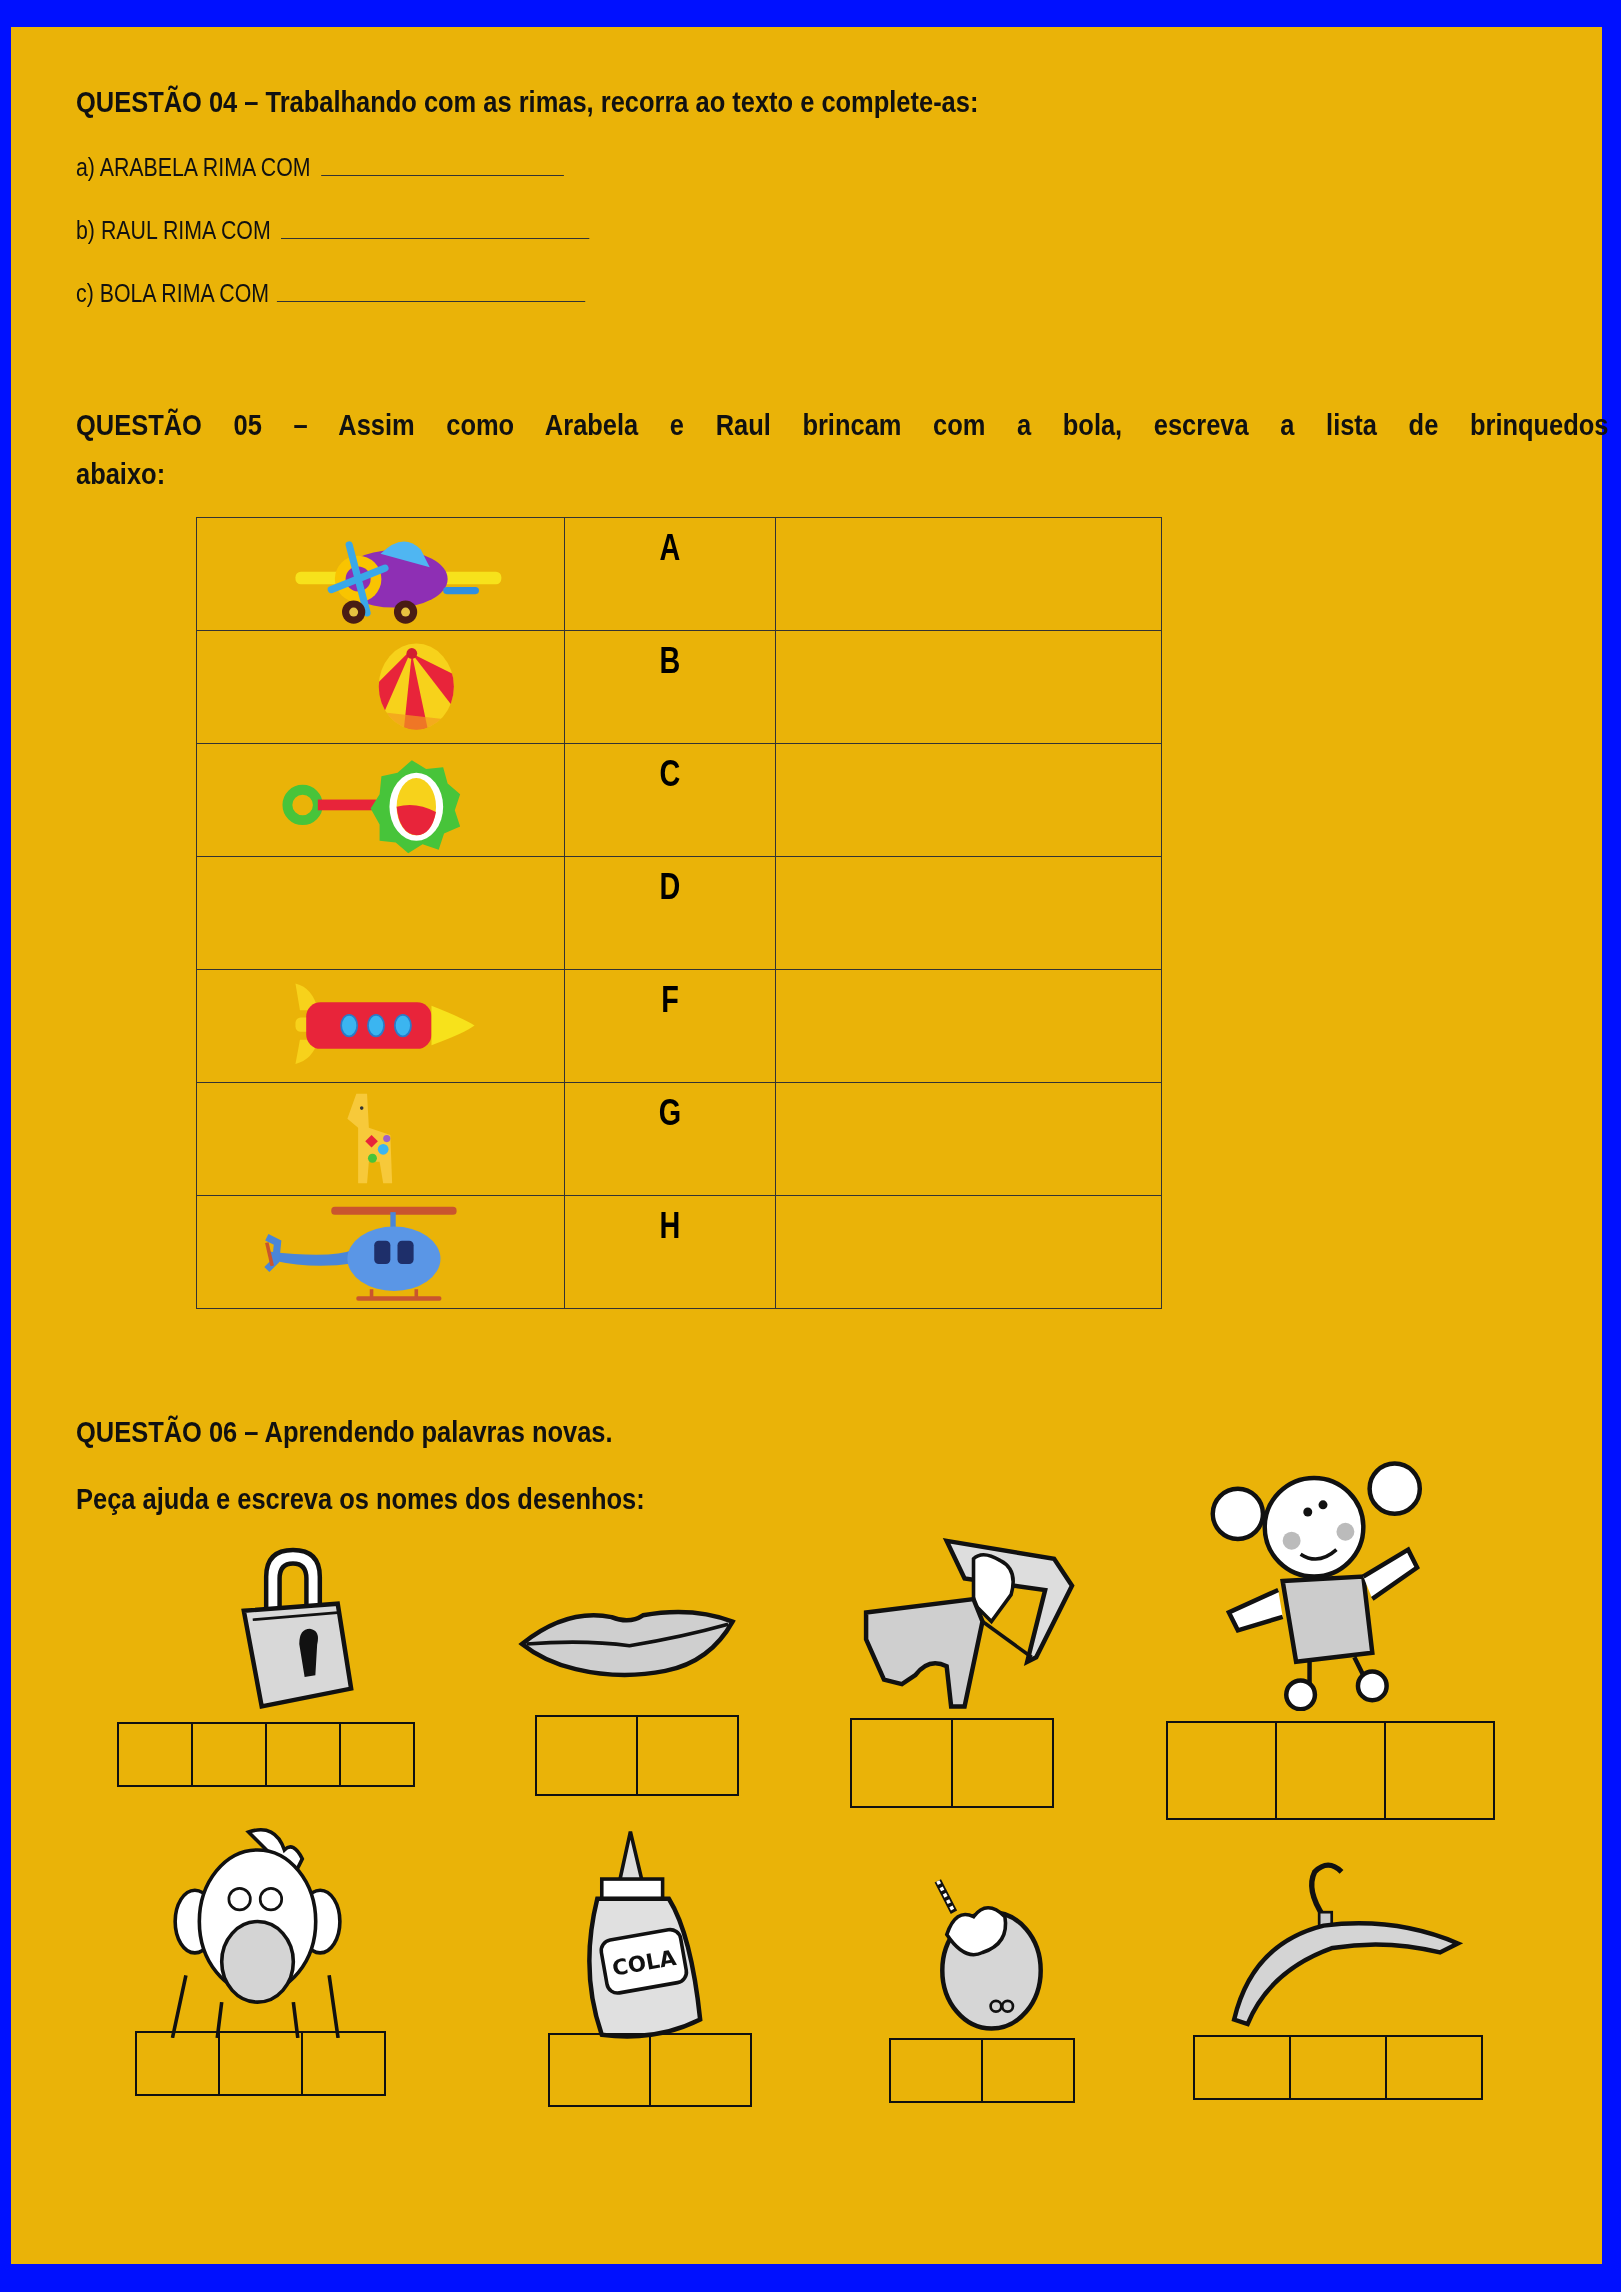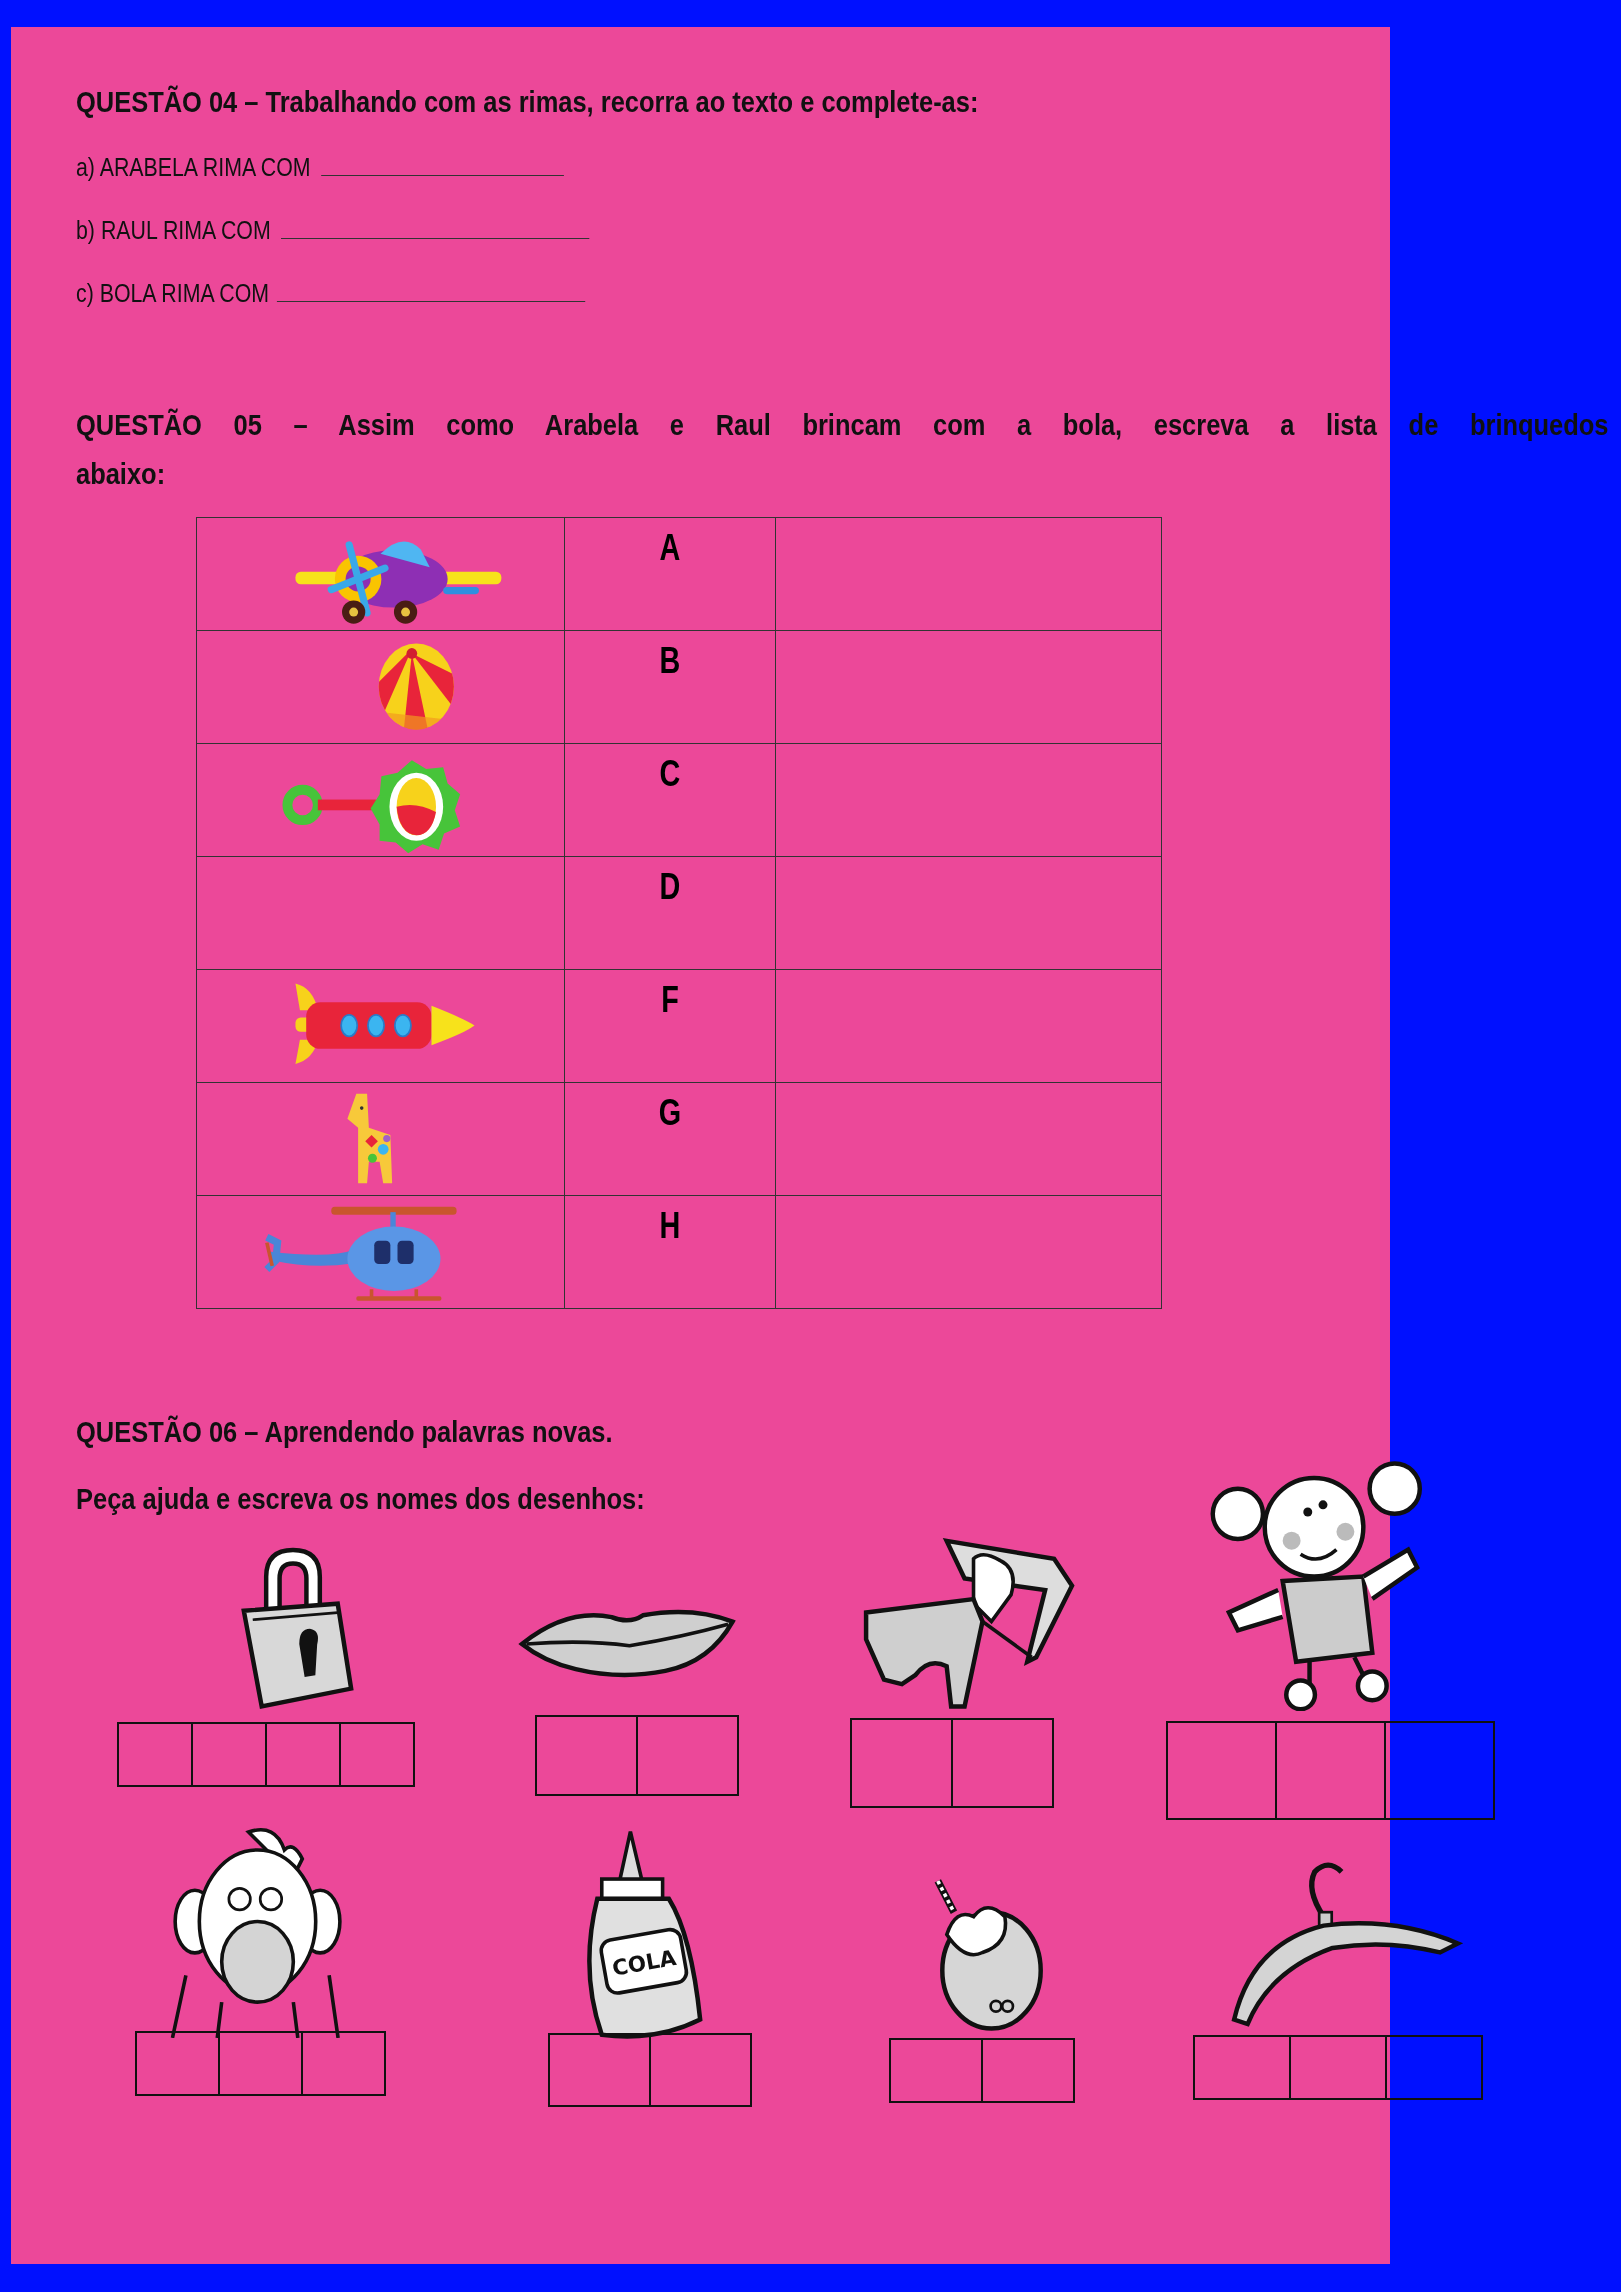--- a/index.html
+++ b/index.html
@@ -2,23 +2,22 @@
 <html style="font-size:14.3px"><head>
 <meta charset="utf-8">
 <style>
   html, body { margin: 0; padding: 0; }
   body {
     width: 1622px; height: 2293px; position: relative; overflow: hidden;
     background: #0010FF;
     font-family: "Liberation Sans", sans-serif;
   }
   .page {
-    position: absolute; left: 10.7px; top: 27px; width: 1339px; height: 2237px;
-    background: #ec4899;
-    padding-left: 40px;
+    position: absolute; left: 10.7px; top: 27px; width: 1591px; height: 2237px;
+    background: #eab308;
   }
   .q-title {
     position: absolute; font-weight: bold; font-size: 29.6px; color: #111;
     transform: scaleX(0.86); transform-origin: left center; white-space: nowrap;
   }
   .q-item {
     position: absolute; font-size: 26px; color: #111;
     transform: scaleX(0.82); transform-origin: left center; white-space: nowrap;
   }
   .blank { display: inline-block; border-bottom: 1.8px solid #333; height: 23px; vertical-align: baseline; }

